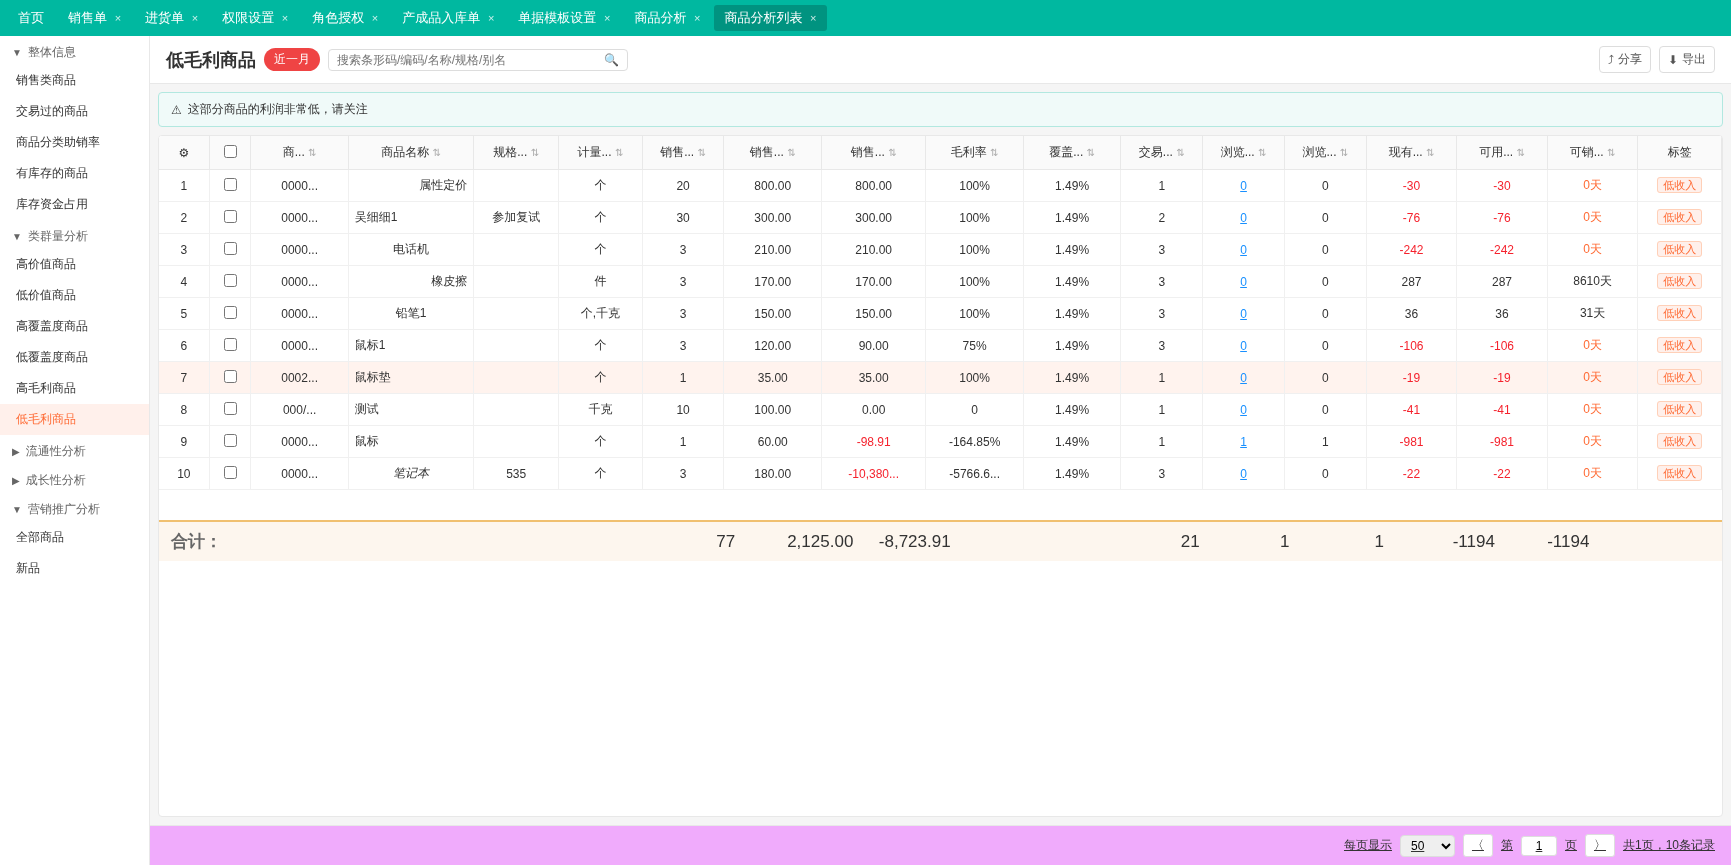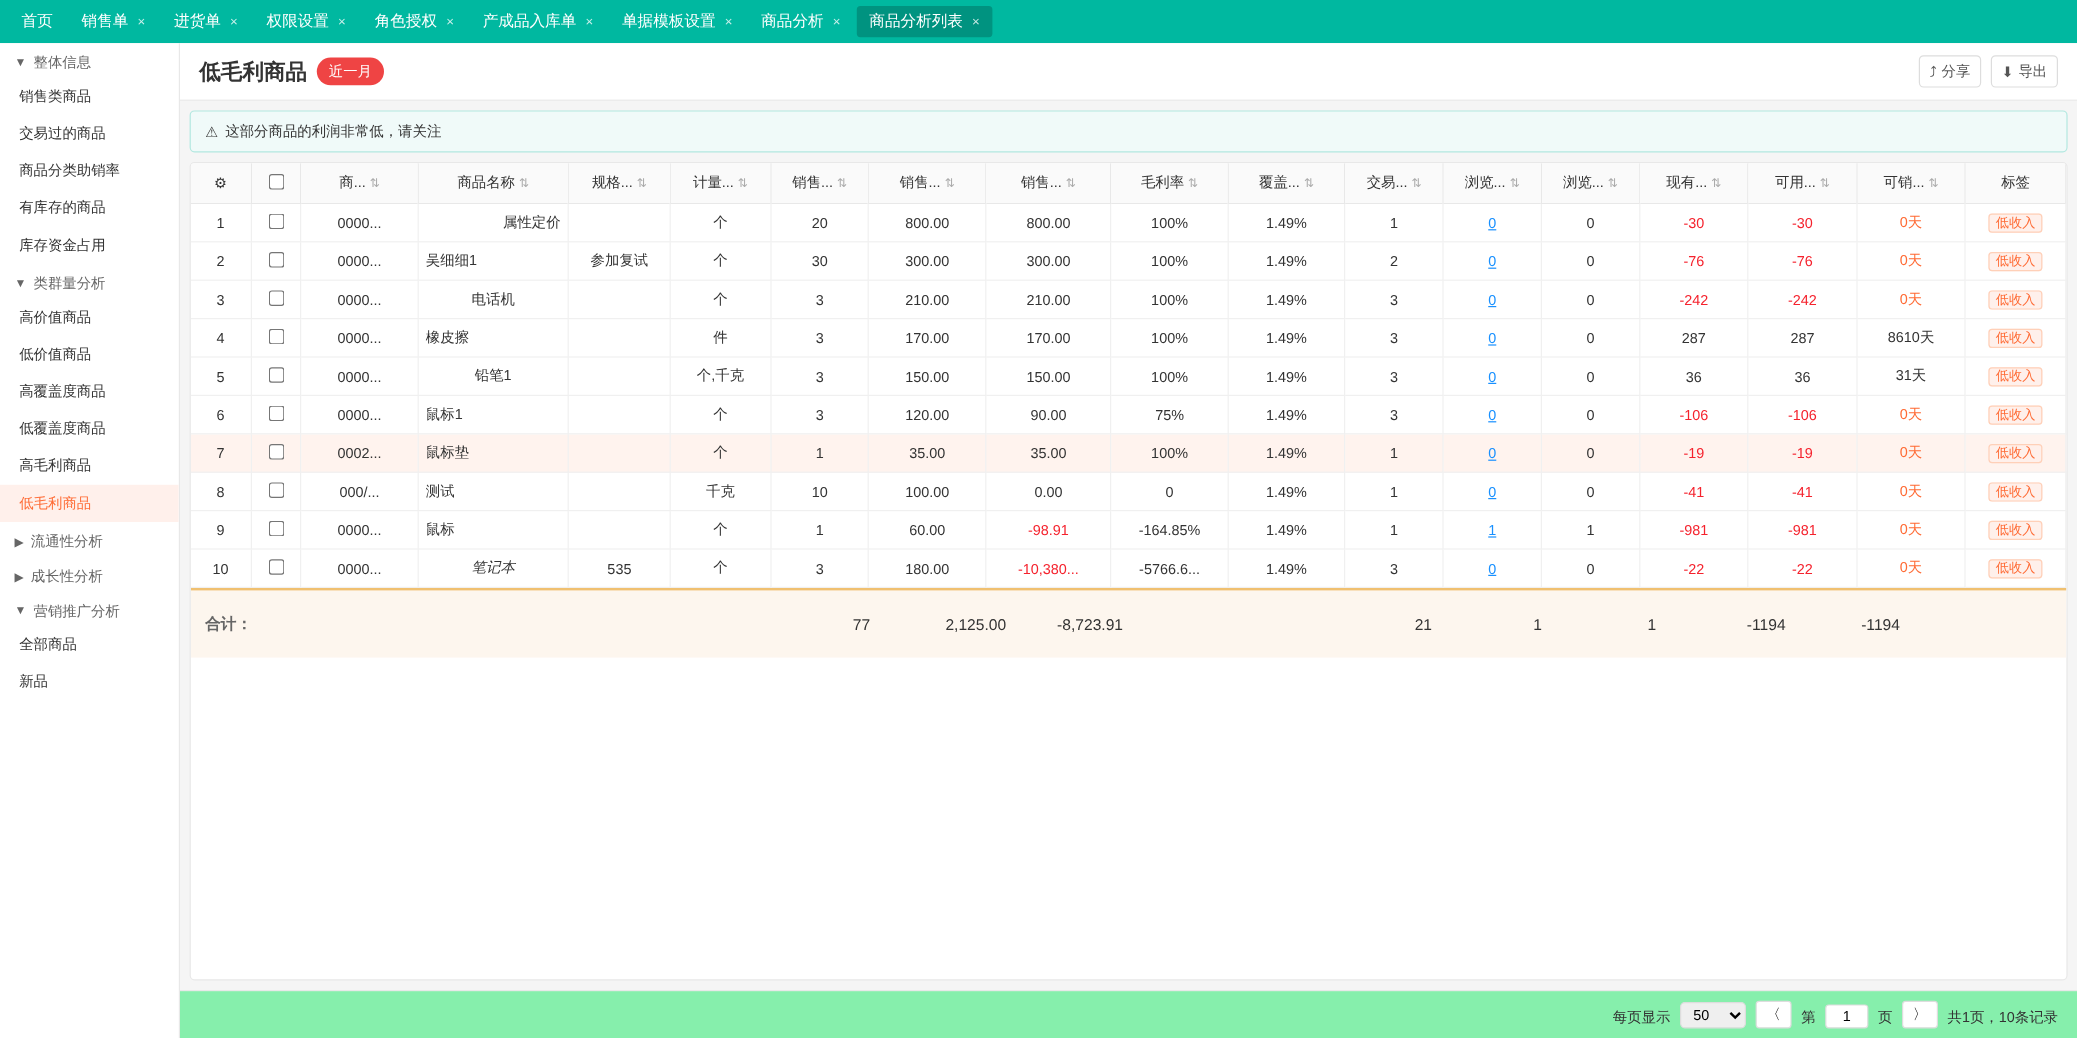--- a/index.html
+++ b/index.html
@@ -192,46 +192,48 @@
     .text-red { color: #f5222d; }
     .text-orange { color: #ff6b35; text-align: center; }
     .text-link { color: #1890ff; text-decoration: underline; cursor: pointer; }
 
     
     .table-footer {
       background: #fdf6ee;
       border-top: 2px solid #f0c070;
       display: flex;
       align-items: center;
-      padding: 19px 12px;
-      font-size: 13px;
+      padding: 8px 12px;
+      font-size: 17px;
       gap: 16px;
+      margin-top: 30px;
     }
     .footer-label { color: #666; font-weight: bold; }
     .footer-values {
       display: flex;
       gap: 0;
       flex: 1;
     }
     .footer-cell {
       flex: 1;
       text-align: center;
       padding: 0 4px;
     }
 
     
     .pagination-bar {
-      background: #86efac;
+      background: #f0abfc;
       border-top: 1px solid #e8e8e8;
       padding: 8px 16px;
       display: flex;
-      align-items: flex-end;
+      align-items: center;
       justify-content: flex-end;
       gap: 8px;
       font-size: 12px;
+      text-decoration: underline;
     }
     .page-size-select {
       border: 1px solid #ddd;
       border-radius: 4px;
       padding: 2px 6px;
       font-size: 12px;
     }
     .page-btn {
       border: 1px solid #ddd;
       background: #fff;
@@ -336,20 +338,24 @@
       <div class="sidebar-item">全部商品</div>
       <div class="sidebar-item">新品</div>
     </div>
   </div>
 
   <div class="content-area">
 
     <div class="page-header">
       <span class="page-title">低毛利商品</span>
       <button class="date-filter-btn">近一月</button>
+      <div class="search-box">
+        <input type="text" placeholder="搜索条形码/编码/名称/规格/别名" style="">
+        <span style="color:#00b8a0; cursor:pointer;">🔍</span>
+      </div>
       <div class="header-actions">
         <button class="action-btn">
           <span>⤴</span>
           <span>分享</span>
         </button>
         <button class="action-btn">
           <span>⬇</span>
           <span>导出</span>
         </button>
       </div>
@@ -442,21 +448,21 @@
     <td>0</td>
     <td class="text-red">-242</td>
     <td class="text-red">-242</td>
     <td class="text-orange">0天</td>
     <td><span class="tag-low-income">低收入</span></td>
   </tr>
             <tr>
     <td>4</td>
     <td><input type="checkbox" style=""></td>
     <td>0000...</td>
-    <td style="text-align:left;">橡皮擦</td>
+    <td style="text-align:right;">橡皮擦</td>
     <td></td>
     <td>件</td>
     <td>3</td>
     <td>170.00</td>
     <td class="">170.00</td>
     <td>100%</td>
     <td>1.49%</td>
     <td>3</td>
     <td class="text-link">0</td>
     <td>0</td>

